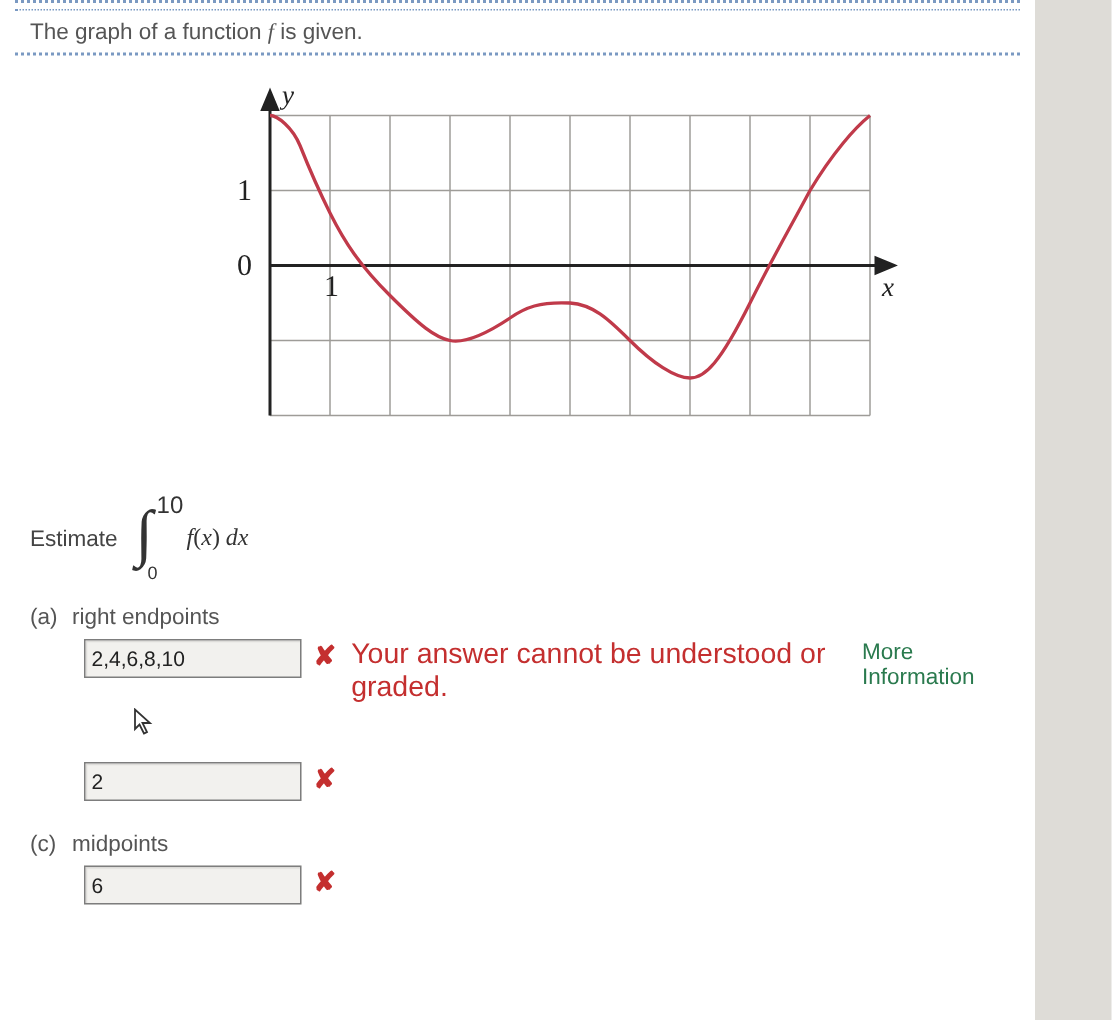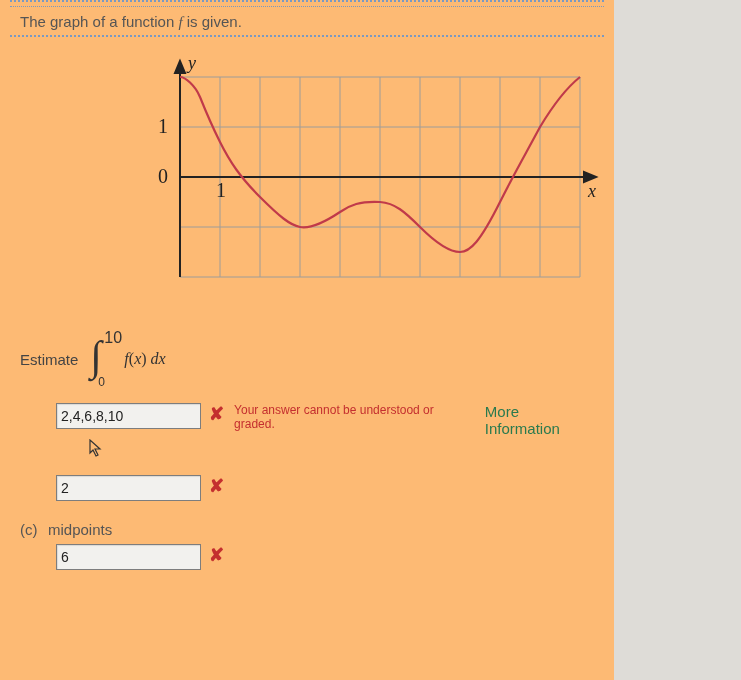--- a/index.html
+++ b/index.html
@@ -4,24 +4,24 @@
 <style>
   body {
     font-family: Arial, sans-serif;
     background: #dedcd7;
     margin: 0;
     padding: 0;
     color: #333;
     font-size: 15px;
   }
   .page {
-    width: 614px;
+    width: 690px;
     height: 680px;
     position: relative;
-    background: #fdba74;
+    background: #ffffff;
     overflow: hidden;
   }
   .top-border {
     border-top: 2px dotted #7a99c2;
     border-bottom: 1px dotted #7a99c2;
     height: 4px;
     margin: 0 10px 6px 10px;
   }
   .prompt {
     margin: 0 20px 4px 20px;
@@ -101,21 +101,21 @@
   }
   .xicon {
     color: #c42f2f;
     font-weight: bold;
     font-size: 18px;
     margin-left: 8px;
   }
   .feedback {
     color: #c42f2f;
     margin-left: 10px;
-    font-size: 12px;
+    font-size: 19px;
   }
   .more-info {
     color: #2a7a4e;
     margin-left: 16px;
   }
   .cursor {
     position: relative;
     left: 68px;
     top: 2px;
     font-size: 18px;
@@ -194,20 +194,23 @@
       <span class="sym">∫</span>
       <span class="lb">0</span>
     </span>
     <span class="integrand">
       <span>f</span><span class="roman">(</span><span>x</span><span class="roman">) </span><span>dx</span>
     </span>
   </div>
 
   <div class="parts">
     <div class="part">
+      <div class="plabel">
+        <span class="tag">(a)</span><span>right endpoints</span>
+      </div>
       <div class="answer-row">
         <input class="answer" value="2,4,6,8,10" style="">
         <span class="xicon">✘</span>
         <span class="feedback">Your answer cannot be understood or graded.</span>
         <span class="more-info">More Information</span>
       </div>
       <div class="cursor">
         <svg width="16" height="18" viewBox="0 0 16 18">
             <path d="M2 1 L2 14 L5 11 L8 17 L10 16 L7 10 L12 10 Z" fill="none" stroke="#333" stroke-width="1.2"></path>
           </svg>

